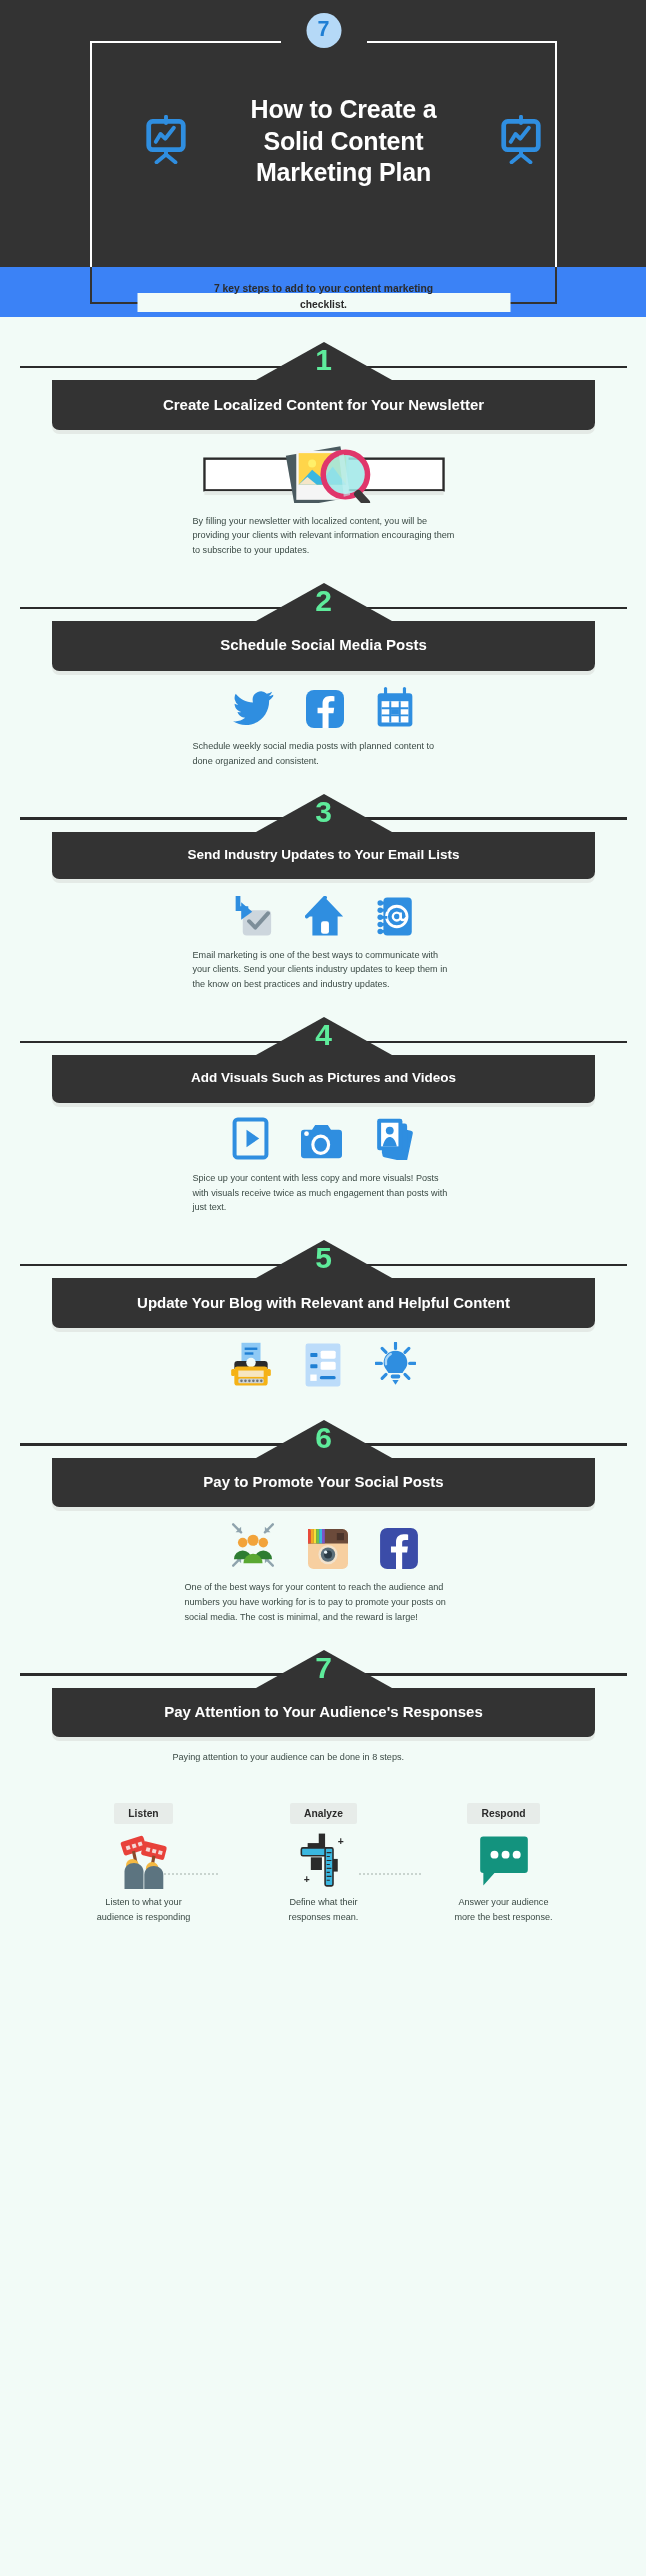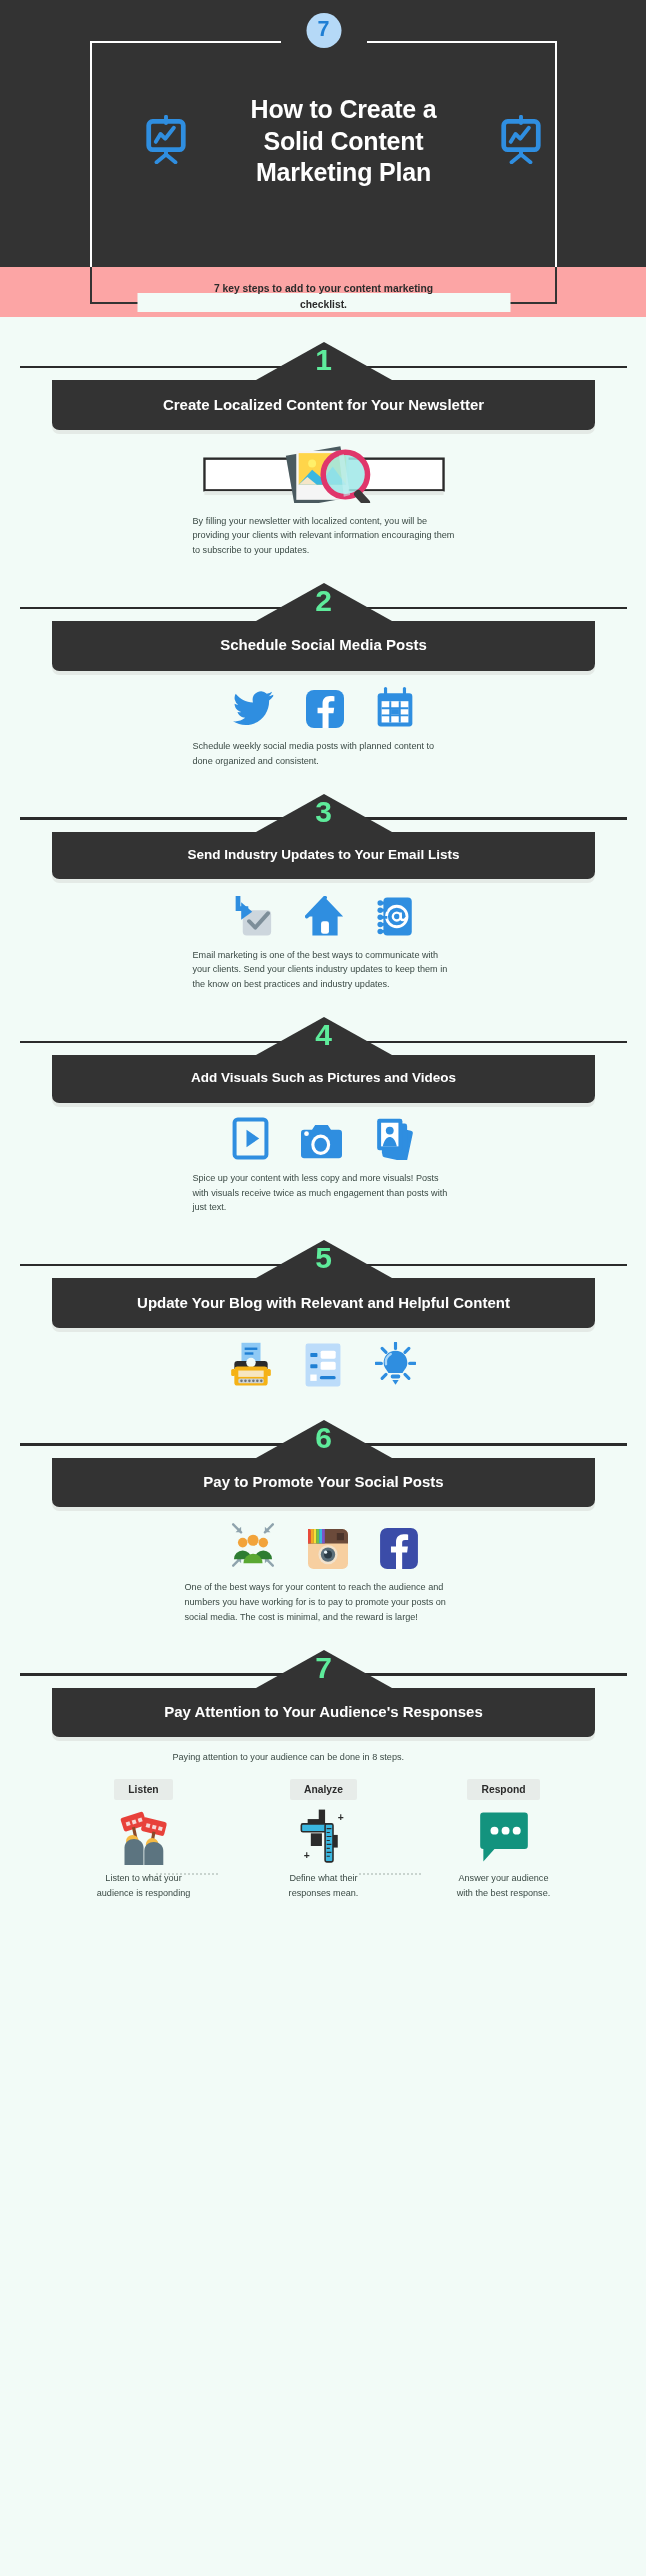--- a/index.html
+++ b/index.html
@@ -75,21 +75,21 @@
     line-height: 1.26;
     text-align: center;
     width: 270px;
     letter-spacing: -0.2px;
   }
   .present-icon { flex: 0 0 auto; }
 
   
   .subtitle-wrap {
     position: relative;
-    background: #fca5a5;
+    background: #3b82f6;
     padding: 14.3px 0 4.8px;
   }
   .sub-bracket {
     position: absolute;
     left: 90px;
     right: 90px;
     top: 0;
     height: 37px;
     border-left: 2.4px solid #333333;
     border-bottom: 2.4px solid #333333;
@@ -196,20 +196,21 @@
   }
   .col { width: 151px; text-align: center; position: relative; }
   .pill {
     display: inline-block;
     background: #e7ece9;
     border-radius: 2px;
     padding: 4.8px 14.3px;
     font-size: 10.3px;
     font-weight: bold;
     color: #2b2b2b;
+    margin-top: 24px;
   }
   .col-icon {
     height: 62px;
     display: flex;
     align-items: center;
     justify-content: center;
     margin-top: 6.4px;
   }
   .col-text {
     font-size: 9.1px;
@@ -637,20 +638,20 @@
         <div class="col-icon">
           <svg width="54" height="56" viewBox="0 0 68 70">
             <path d="M8 4 h52 a4 4 0 0 1 4 4 v38 a4 4 0 0 1 -4 4 H22 L8 66 V50 a4 4 0 0 1 -4 -4 V8 a4 4 0 0 1 4 -4 z" fill="#13937e"></path>
             <g fill="#ffffff">
               <circle cx="22" cy="27" r="5"></circle>
               <circle cx="36" cy="27" r="5"></circle>
               <circle cx="50" cy="27" r="5"></circle>
             </g>
           </svg>
         </div>
-        <div class="col-text">Answer your audience with the best response.</div>
+        <div class="col-text">Answer your audience more the best response.</div>
       </div>
     </div>
     <div class="bottom-pad"></div>
   </div>
 
 </div>
 
 
 </body></html>

